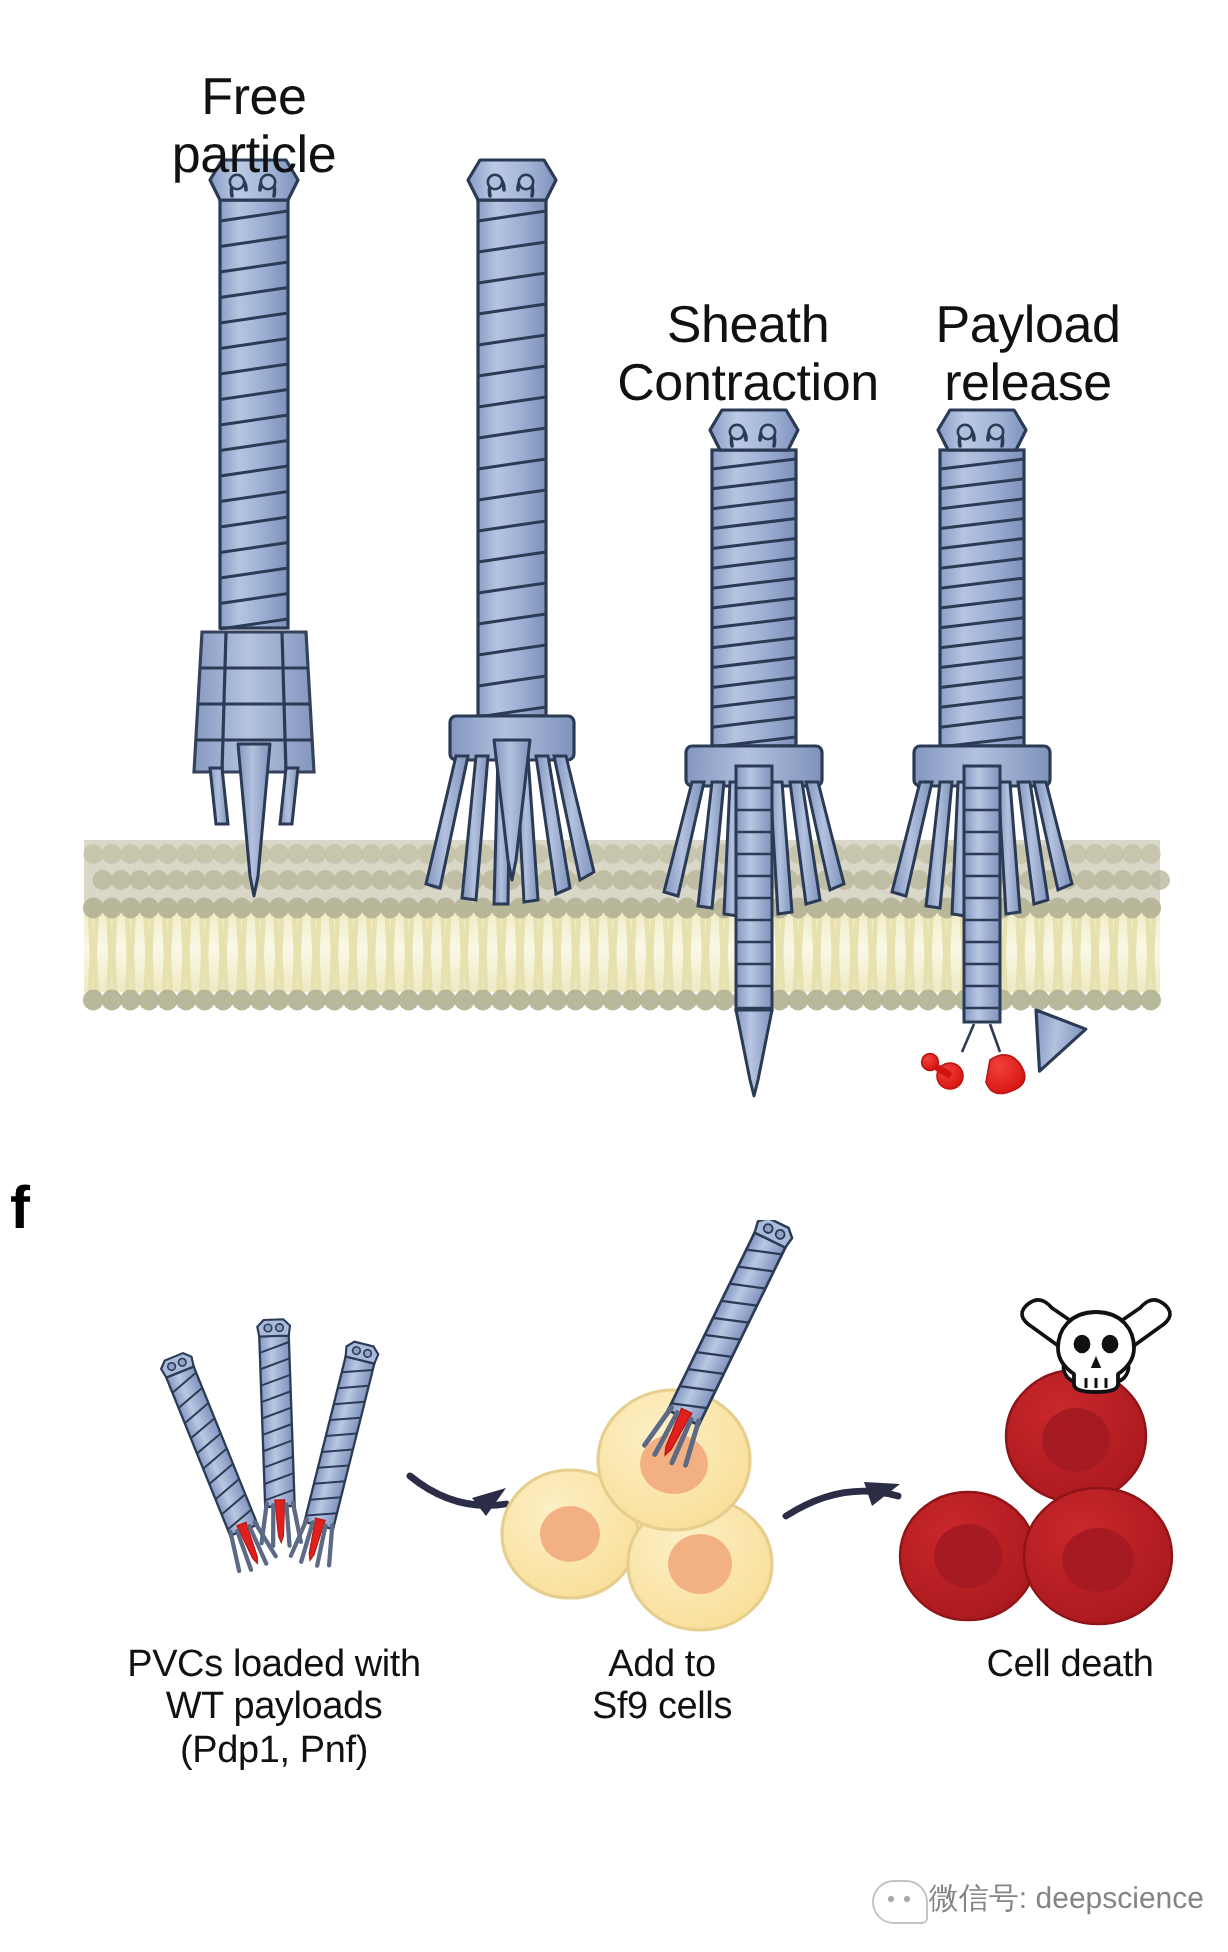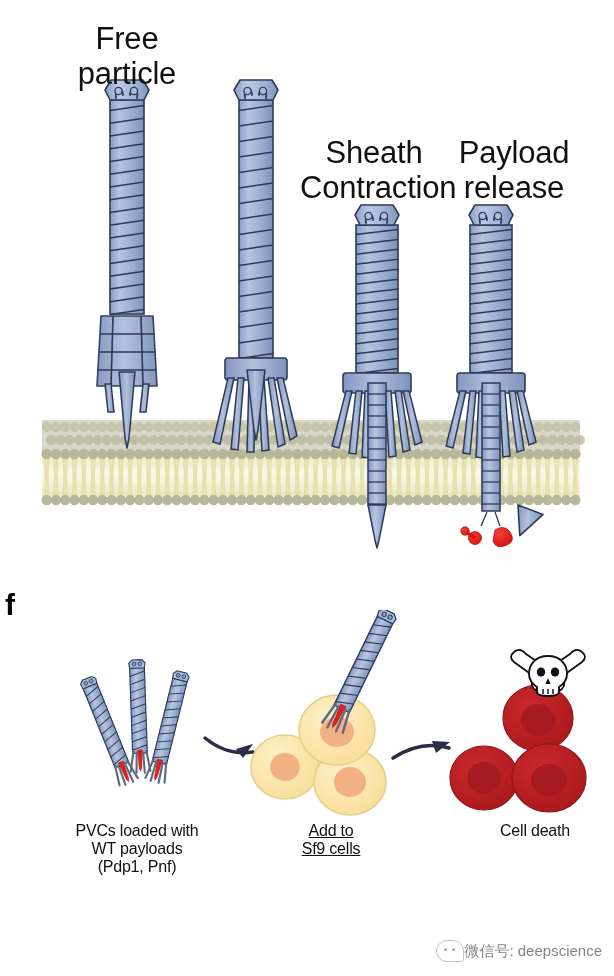--- a/index.html
+++ b/index.html
@@ -14,35 +14,35 @@
   
   .lbl{
     position:absolute;
     font-family:"Liberation Sans","DejaVu Sans",sans-serif;
     color:#111;
     text-align:center;
     line-height:1.12;
     white-space:pre;
     letter-spacing:-0.2px;
   }
-  .stage-label{font-size:31px;}
+  .stage-label{font-size:26px;margin-top:12px;}
   .panel-letter{
     position:absolute;
     font-weight:bold;
     font-size:30px;
     font-family:"Liberation Sans","DejaVu Sans",sans-serif;
     color:#000;
   }
-  .step-label{font-size:16px;}
+  .step-label{font-size:19px;}
 
   
   #watermark{
     position:absolute;
     right:12px;bottom:14px;
-    display:flex;align-items:center;gap:0;
+    display:flex;align-items:flex-start;gap:0;
     color:#6f6f6f;
     font-size:15px;
     font-family:"Liberation Sans","DejaVu Sans",sans-serif;
     opacity:.85;
   }
   #watermark .wm-mark{
     width:26px;height:20px;
     border:1px solid #b9b9b9;
     border-radius:11px 11px 3px 11px;
     position:relative;
@@ -904,21 +904,21 @@
         <line x1="0" y1="19" x2="0" y2="24"></line>
         <line x1="5" y1="19" x2="5" y2="24"></line>
       </g>
     </g>
   </svg>
 
   <div class="lbl step-label nosel" id="lbl-loaded-pvcs" style="left:8px;top:822px;width:258px;">PVCs loaded with
 WT payloads
 (Pdp1, Pnf)</div>
 
-  <div class="lbl step-label nosel" id="lbl-add-to-sf9" style="left:266px;top:822px;width:130px;text-decoration:underline;">Add to
+  <div class="lbl step-label nosel" id="lbl-add-to-sf9" style="left:266px;top:822px;width:130px;">Add to
 Sf9 cells</div>
 
   <div class="lbl step-label nosel" id="lbl-cell-death" style="left:452px;top:822px;width:166px;">Cell death</div>
 
   <div id="watermark">
     <span class="wm-mark"></span>
     <span>微信号: deepscience</span>
   </div>
 
 </div>

